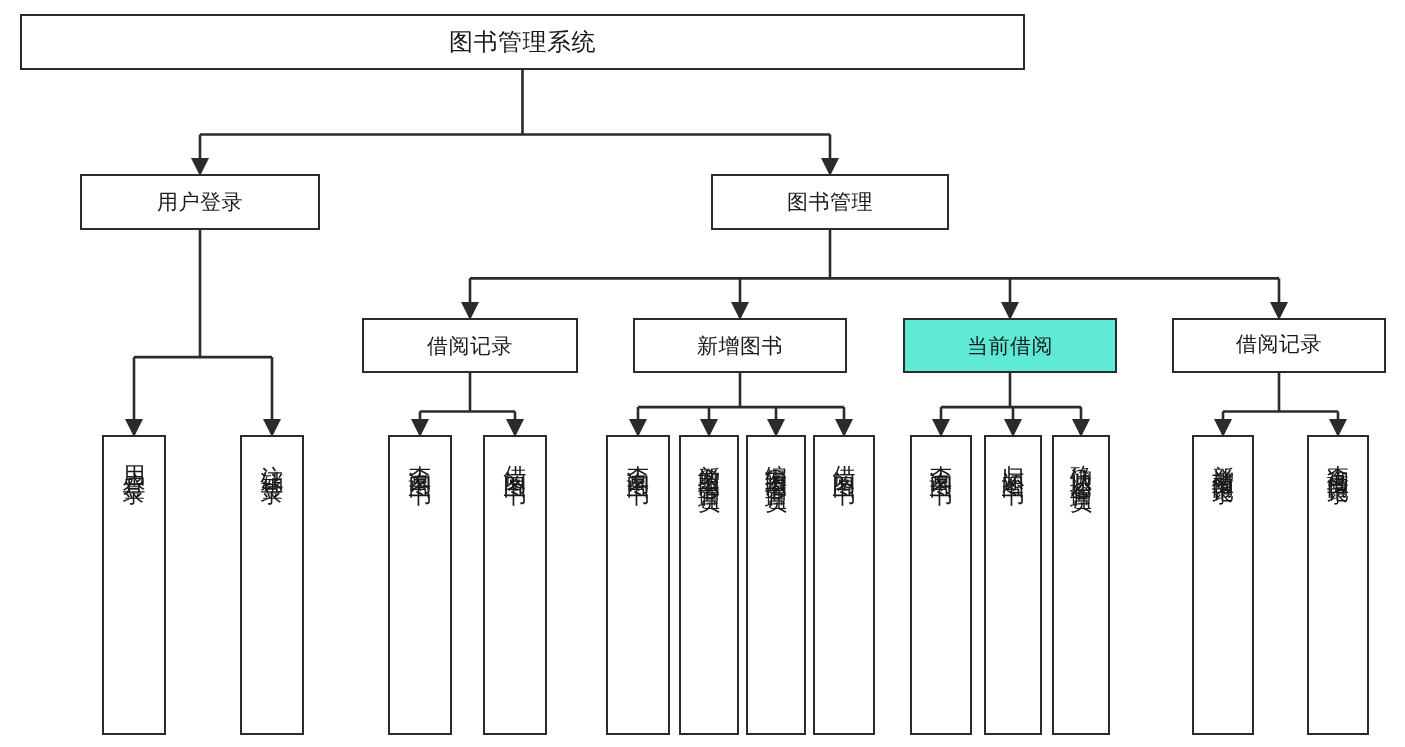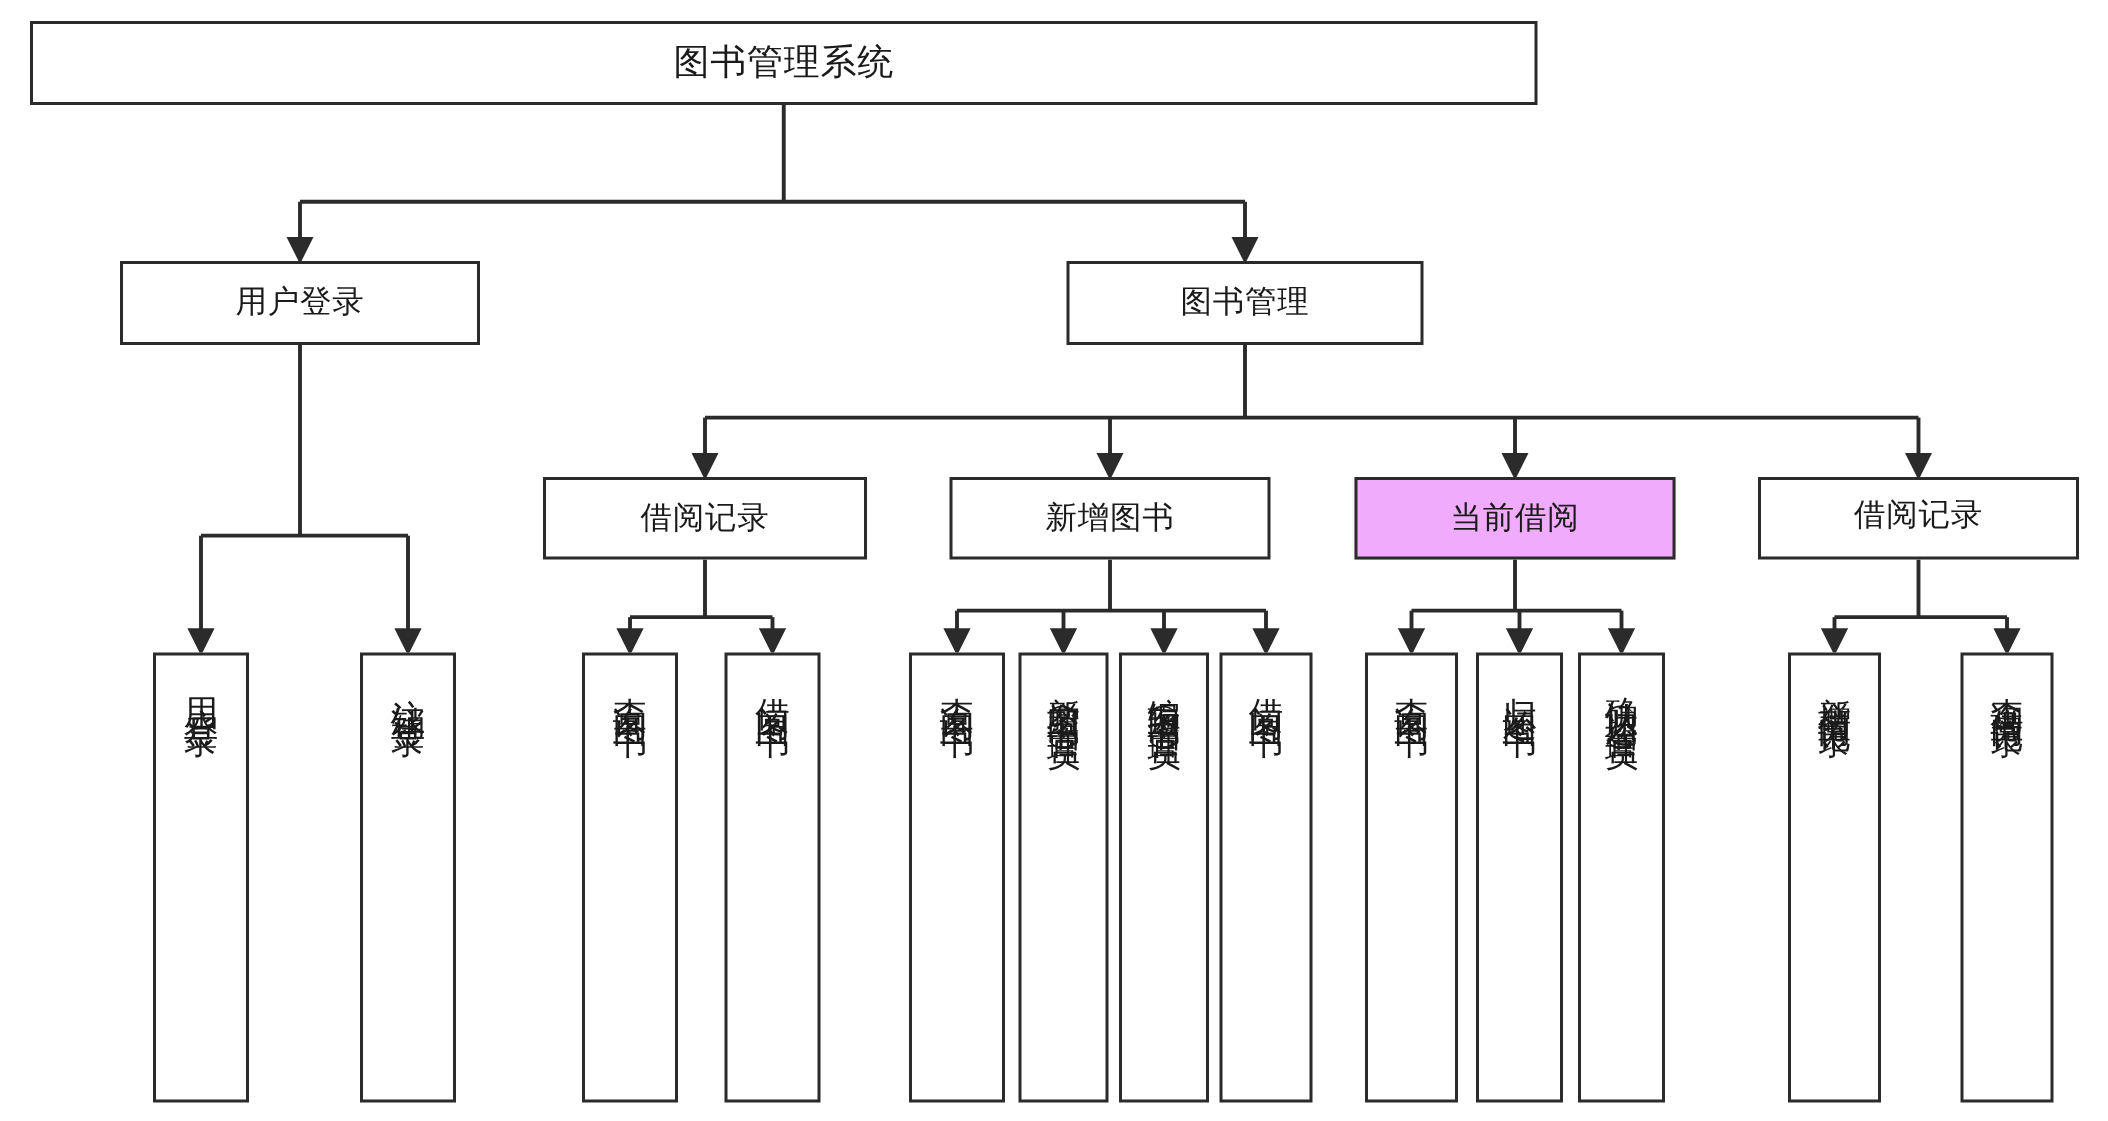--- a/index.html
+++ b/index.html
@@ -137,21 +137,21 @@
       </div>
       <div class="node horiz" style="left: 711px; top: 174px; width: 238px; height: 56px; border-color: rgb(43, 43, 43); background: rgb(255, 255, 255);">
         <span class="node-label" style="color: rgb(26, 26, 26);">图书管理</span>
       </div>
       <div class="node horiz" style="left: 362px; top: 318px; width: 216px; height: 55px; border-color: rgb(43, 43, 43); background: rgb(255, 255, 255);">
         <span class="node-label" style="color: rgb(26, 26, 26);">借阅记录</span>
       </div>
       <div class="node horiz" style="left: 633px; top: 318px; width: 214px; height: 55px; border-color: rgb(43, 43, 43); background: rgb(255, 255, 255);">
         <span class="node-label" style="color: rgb(26, 26, 26);">新增图书</span>
       </div>
-      <div class="node horiz" style="left: 903px; top: 318px; width: 214px; height: 55px; border-color: rgb(43, 43, 43); background: #f0abfc;">
+      <div class="node horiz" style="left: 903px; top: 318px; width: 214px; height: 55px; border-color: rgb(43, 43, 43); background: #5eead4;">
         <span class="node-label" style="color: rgb(26, 26, 26);">当前借阅</span>
       </div>
       <div class="node horiz" style="left: 1172px; top: 318px; width: 214px; height: 55px; border-color: rgb(43, 43, 43); background: rgb(255, 255, 255); font-family: Liberation Mono, monospace;">
         <span class="node-label" style="color: rgb(26, 26, 26);">借阅记录</span>
       </div>
       <div class="node vert" style="left: 102px; top: 435px; width: 64px; height: 300px; border-color: rgb(43, 43, 43); background: rgb(255, 255, 255);">
         <span class="node-label" style="color: rgb(26, 26, 26);">用户登录</span>
       </div>
       <div class="node vert" style="left: 240px; top: 435px; width: 64px; height: 300px; border-color: rgb(43, 43, 43); background: rgb(255, 255, 255);">
         <span class="node-label" style="color: rgb(26, 26, 26);">注销登录</span>

